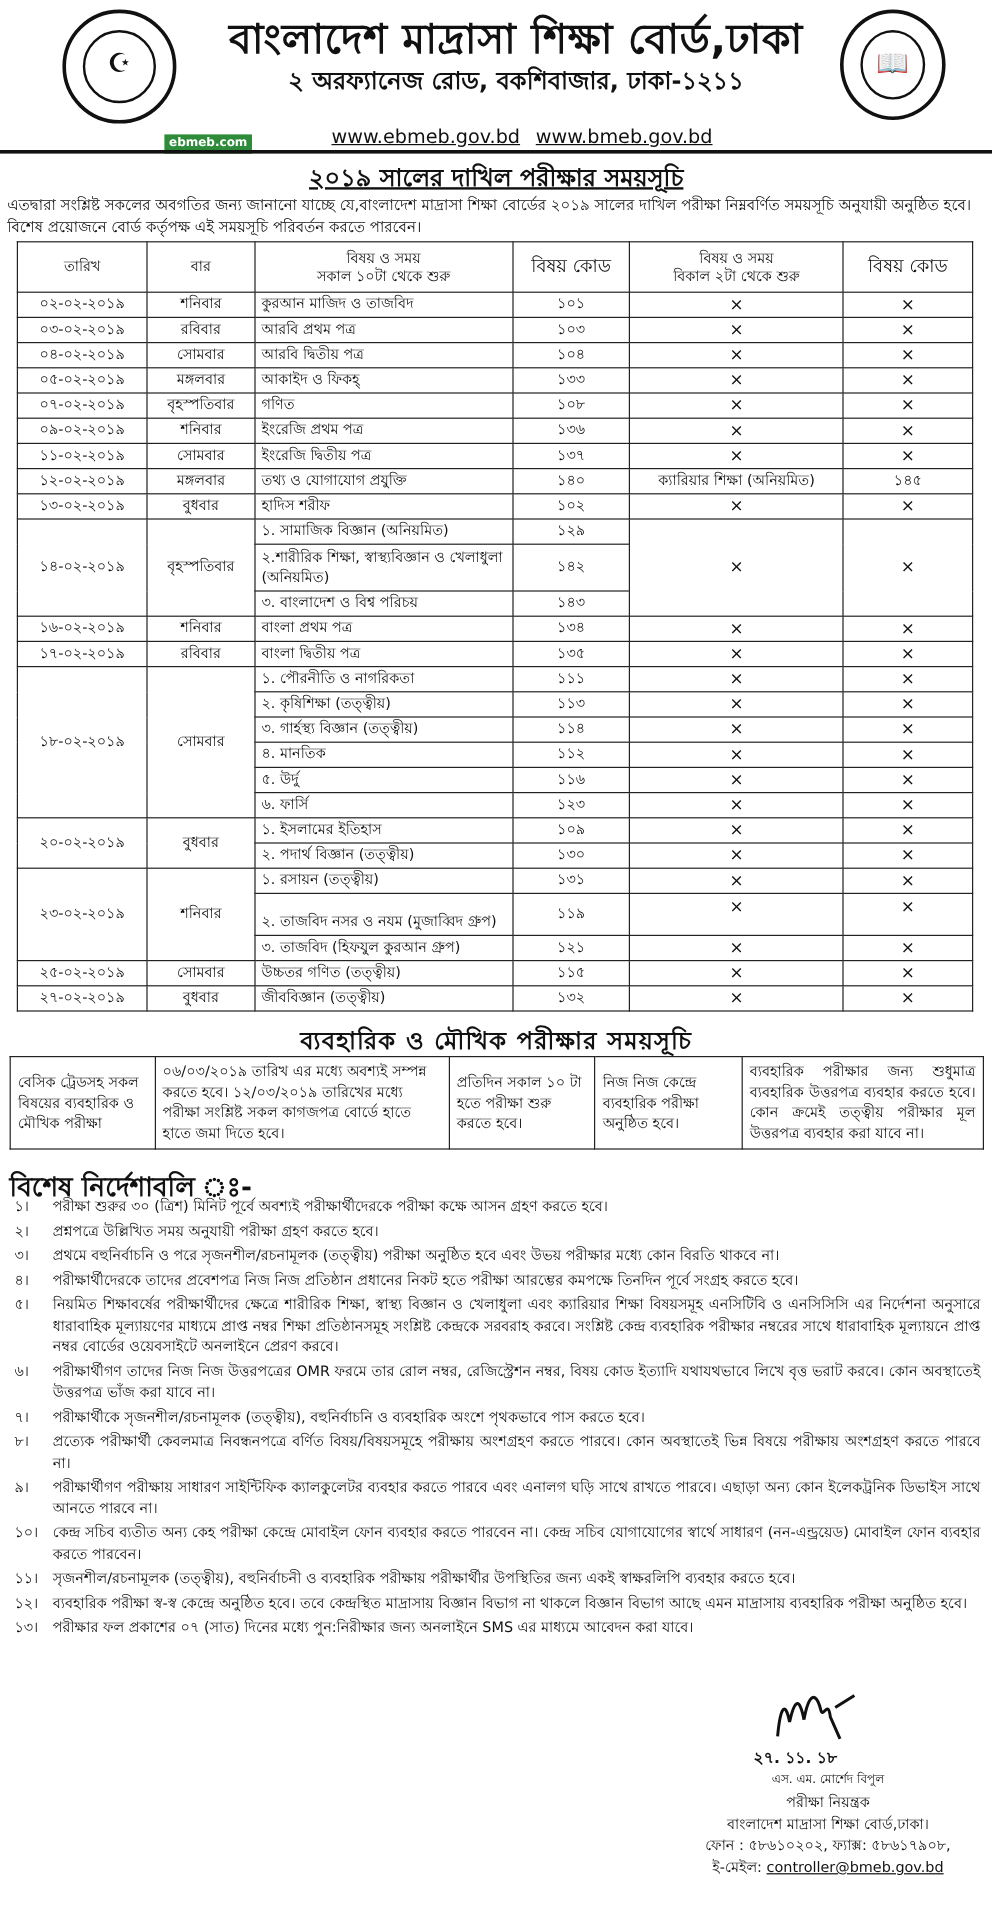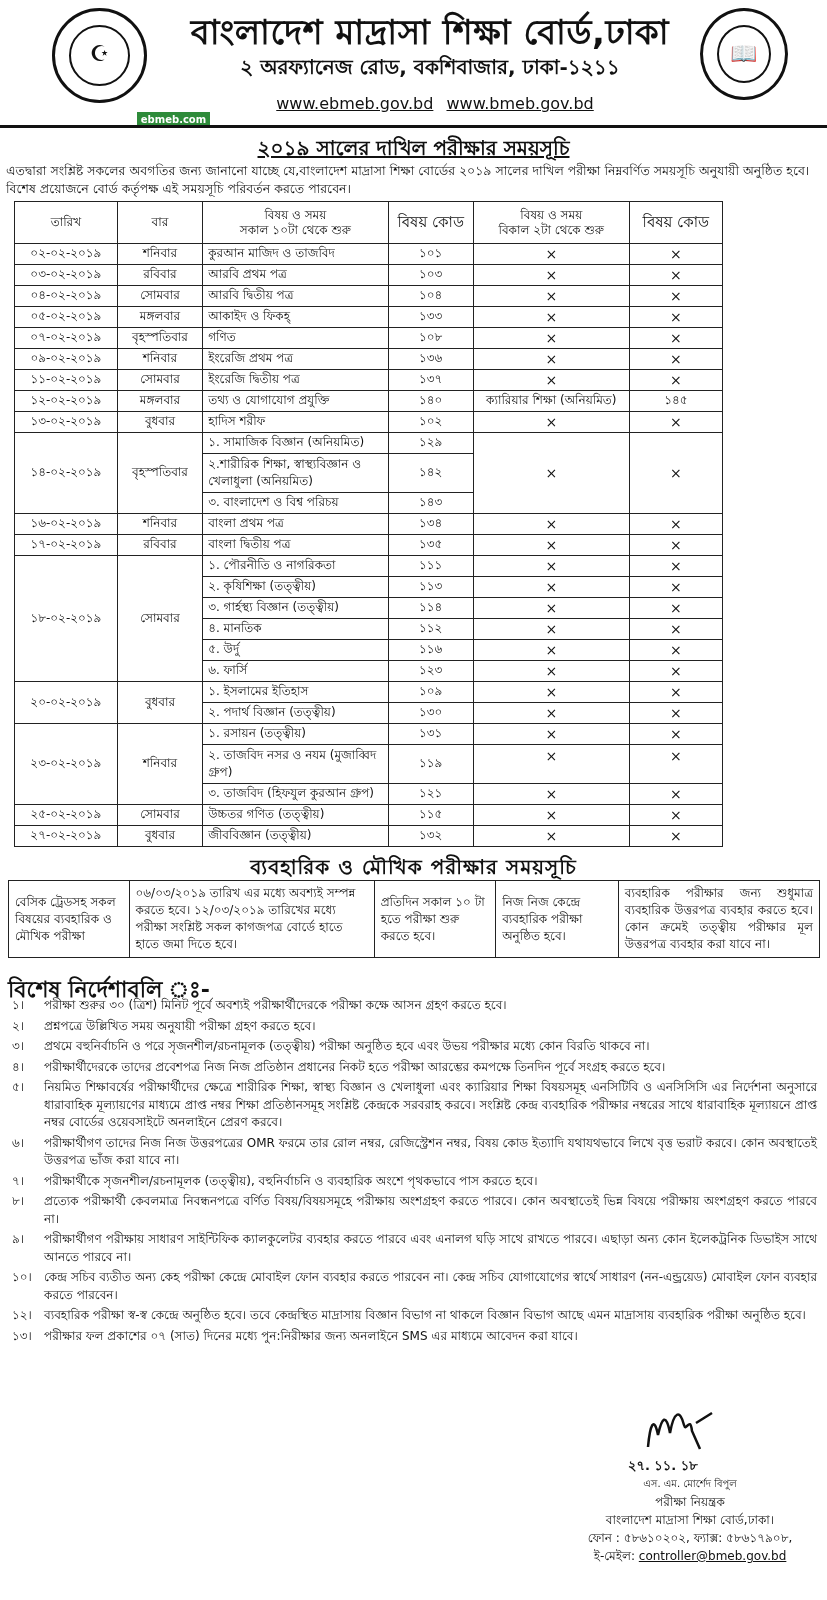--- a/index.html
+++ b/index.html
@@ -7,32 +7,32 @@
   body { font-family: "DejaVu Sans", sans-serif; color: #111; position: relative; }
 
   .header { position: absolute; left: 0; top: 0; width: 827px; height: 128px; }
   .logo { position: absolute; border-radius: 50%; border: 3px solid #111; background: #fff; }
   .logo-left { left: 52px; top: 8px; width: 95px; height: 95px; }
   .logo-right { left: 700px; top: 8px; width: 88px; height: 92px; }
   .logo .inner { position: absolute; border-radius: 50%; border: 2px solid #111; left: 14px; top: 14px; right: 14px; bottom: 14px; }
   .logo .glyph { position: absolute; left: 0; right: 0; top: 32px; text-align: center; font-size: 22px; line-height: 22px; }
   .title { position: absolute; left: 150px; top: 6px; width: 560px; text-align: center; font-size: 34px; font-weight: bold; letter-spacing: 0.5px; }
   .address { position: absolute; left: 200px; top: 52px; width: 460px; text-align: center; font-size: 20px; font-weight: bold; }
-  .websites { position: absolute; left: 255px; top: 94px; width: 360px; text-align: center; font-size: 16px; }
+  .websites { position: absolute; left: 255px; top: 104px; width: 360px; text-align: center; font-size: 16px; }
   .websites span { text-decoration: underline; margin: 0 4px; }
   .watermark { position: absolute; left: 137px; top: 112px; width: 73px; height: 16px; background: #2e8b3a; color: #fff; font-size: 10px; font-weight: bold; text-align: center; line-height: 16px; }
   .rule { position: absolute; left: 0; top: 125px; width: 827px; height: 3px; background: #111; }
 
   .exam-title { position: absolute; left: 0; top: 133px; width: 827px; text-align: center; font-size: 20px; font-weight: bold; }
   .exam-title span { text-decoration: underline; }
   .intro { position: absolute; left: 6px; top: 162px; width: 815px; font-size: 12.5px; line-height: 18px; }
 
   table { border-collapse: collapse; position: absolute; }
   td, th { border: 1.5px solid #222; font-size: 12px; font-weight: normal; vertical-align: middle; }
-  .sched { left: 14px; top: 201px; width: 709px; }
+  .sched { left: 14px; top: 201px; width: 797px; }
   .sched th { height: 42px; text-align: center; line-height: 15px; }
   .sched th.big { font-size: 15px; }
   .sched td { height: 20.5px; padding: 0 5px; }
   .c-date { width: 108px; text-align: center; }
   .c-day { width: 90px; text-align: center; }
   .c-subj { width: 215px; }
   .c-code { width: 98px; text-align: center; }
   .c-pm { width: 178px; text-align: center; }
   .c-pmcode { width: 108px; text-align: center; }
   .x { font-size: 14px; }
@@ -256,21 +256,21 @@
 
     <tr>
       <td class="c-date" rowspan="3">২৩-০২-২০১৯</td>
       <td class="c-day" rowspan="3">শনিবার</td>
       <td>১. রসায়ন (তত্ত্বীয়)</td>
         <td class="c-code">১৩১</td>
         <td class="c-pm x">×</td>
         <td class="c-pmcode x">×</td>
     </tr>
     <tr>
-        <td style="line-height:17px;padding-top:2px;padding-bottom:2px;margin-top:20px;">২. তাজবিদ নসর ও নযম (মুজাব্বিদ গ্রুপ)</td>
+        <td style="line-height:17px;padding-top:15px;padding-bottom:2px;margin-top:20px;">২. তাজবিদ নসর ও নযম (মুজাব্বিদ গ্রুপ)</td>
         <td class="c-code">১১৯</td>
         <td class="c-pm x" style="vertical-align:top;padding-top:3px;">×</td>
         <td class="c-pmcode x" style="vertical-align:top;padding-top:3px;">×</td>
       </tr>
     <tr>
         <td>৩. তাজবিদ (হিফযুল কুরআন গ্রুপ)</td>
         <td class="c-code">১২১</td>
         <td class="c-pm x">×</td>
         <td class="c-pmcode x">×</td>
       </tr>
@@ -343,20 +343,24 @@
     </div>
   <div class="note">
       <span class="num">৯।</span>
       <span class="txt">পরীক্ষার্থীগণ পরীক্ষায় সাধারণ সাইন্টিফিক ক্যালকুলেটর ব্যবহার করতে পারবে এবং এনালগ ঘড়ি সাথে রাখতে পারবে। এছাড়া অন্য কোন ইলেকট্রনিক ডিভাইস সাথে আনতে পারবে না।</span>
     </div>
   <div class="note">
       <span class="num">১০।</span>
       <span class="txt">কেন্দ্র সচিব ব্যতীত অন্য কেহ পরীক্ষা কেন্দ্রে মোবাইল ফোন ব্যবহার করতে পারবেন না। কেন্দ্র সচিব যোগাযোগের স্বার্থে সাধারণ (নন-এন্ড্রয়েড) মোবাইল ফোন ব্যবহার করতে পারবেন।</span>
     </div>
   <div class="note">
+      <span class="num">১১।</span>
+      <span class="txt">সৃজনশীল/রচনামূলক (তত্ত্বীয়), বহুনির্বাচনী ও ব্যবহারিক পরীক্ষায় পরীক্ষার্থীর উপস্থিতির জন্য একই স্বাক্ষরলিপি ব্যবহার করতে হবে।</span>
+    </div>
+  <div class="note">
       <span class="num">১২।</span>
       <span class="txt">ব্যবহারিক পরীক্ষা স্ব-স্ব কেন্দ্রে অনুষ্ঠিত হবে। তবে কেন্দ্রস্থিত মাদ্রাসায় বিজ্ঞান বিভাগ না থাকলে বিজ্ঞান বিভাগ আছে এমন মাদ্রাসায় ব্যবহারিক পরীক্ষা অনুষ্ঠিত হবে।</span>
     </div>
   <div class="note">
       <span class="num">১৩।</span>
       <span class="txt">পরীক্ষার ফল প্রকাশের ০৭ (সাত) দিনের মধ্যে পুন:নিরীক্ষার জন্য অনলাইনে SMS এর মাধ্যমে আবেদন করা যাবে।</span>
     </div>
 </div>
 
 <div class="sign">

